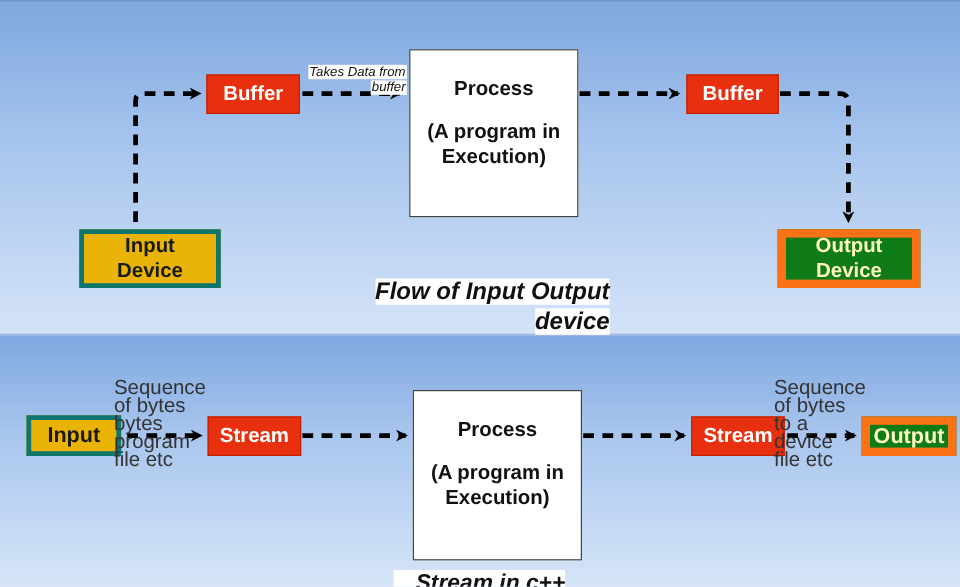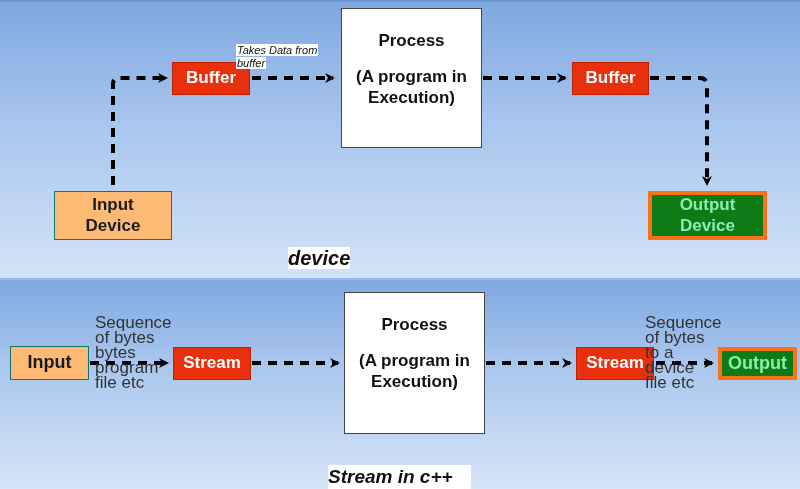--- a/index.html
+++ b/index.html
@@ -1,27 +1,27 @@
 <!DOCTYPE html>
 <html><head>
 <meta charset="utf-8">
 <style>
   html, body { margin: 0; padding: 0; }
   body { width: 800px; height: 489px; position: relative; overflow: hidden; font-family: "Liberation Sans", sans-serif; background: #dbe7f7; }
   .panel { position: absolute; left: 0; width: 800px; }
   #panel-top { top: 0; height: 278px; background: linear-gradient(180deg, #7fa8e0 0%, #a9c6ee 45%, #d4e3f7 100%); border-top: 2px solid #6f96cf; box-sizing: border-box; }
   #panel-bottom { top: 278px; height: 211px; background: linear-gradient(180deg, #7fa8e0 0%, #a9c6ee 40%, #d6e5f8 100%); border-top: 2px solid #9bb9e4; box-sizing: border-box; }
   .box { position: absolute; display: flex; align-items: center; justify-content: center; text-align: center; font-weight: bold; box-sizing: border-box; line-height: 1.2; }
-  .orange { background: #fdba74; border: 1px solid #0f766e; color: #1a1a1a; }
+  .orange { background: #eab308; border: 4px solid #0f766e; color: #1a1a1a; margin-left: 12px; }
   .red { background: #e8300e; border: 1px solid #c02000; color: #fff; }
-  .green { background: #0f7b17; border: 4px solid #f97316; color: #86efac; }
-  .process { background: #fff; border: 1px solid #444; color: #111; font-size: 17px; flex-direction: column; justify-content: flex-start; }
+  .green { background: #0f7b17; border: 7px solid #f97316; color: #fef9c3; }
+  .process { background: #fff; border: 1px solid #444; color: #111; font-size: 17px; flex-direction: column; justify-content: flex-start; margin-top: 33px; }
   .process .p-title { margin-top: 22px; }
   .process .p-sub { margin-top: 16px; text-align: center; }
-  .label-white { position: absolute; background: #fff; font-style: italic; color: #111; text-align: left; }
+  .label-white { position: absolute; background: #fff; font-style: italic; color: #111; text-align: right; margin-top: 10px; }
   .small-label { position: absolute; font-size: 17px; color: #333; text-align: left; line-height: 15px; }
   svg.arrows { position: absolute; left: 0; top: 0; }
 </style>
 </head>
 <body>
 
 <div class="panel" id="panel-top"></div>
 
 <div class="panel" id="panel-bottom"></div>
 
@@ -72,21 +72,21 @@
 <div class="box red" style="left:572px; top:62px; width:77px; height:33px; font-size:17px;">
   <span>Buffer</span>
 </div>
 
 <div class="box green" style="left:648px; top:191px; width:119px; height:49px; font-size:17px; flex-direction:column;">
   <span>Output</span>
   <span>Device</span>
 </div>
 
 <div class="label-white" style="left:288px; top:221px; width:220px; font-size:20px; font-weight:bold; line-height:25px; background:transparent;">
-  <br>
+  <span style="background:#fff;">Flow of Input Output</span><br>
   <span style="background:#fff;">device</span>
 </div>
 
 <div class="box orange" style="left:10px; top:346px; width:79px; height:34px; font-size:18px;">
   <span>Input</span>
 </div>
 
 <div class="small-label" style="left:95px; top:315px; width:75px;">
   <div>Sequence</div>
   <div>of bytes</div>

